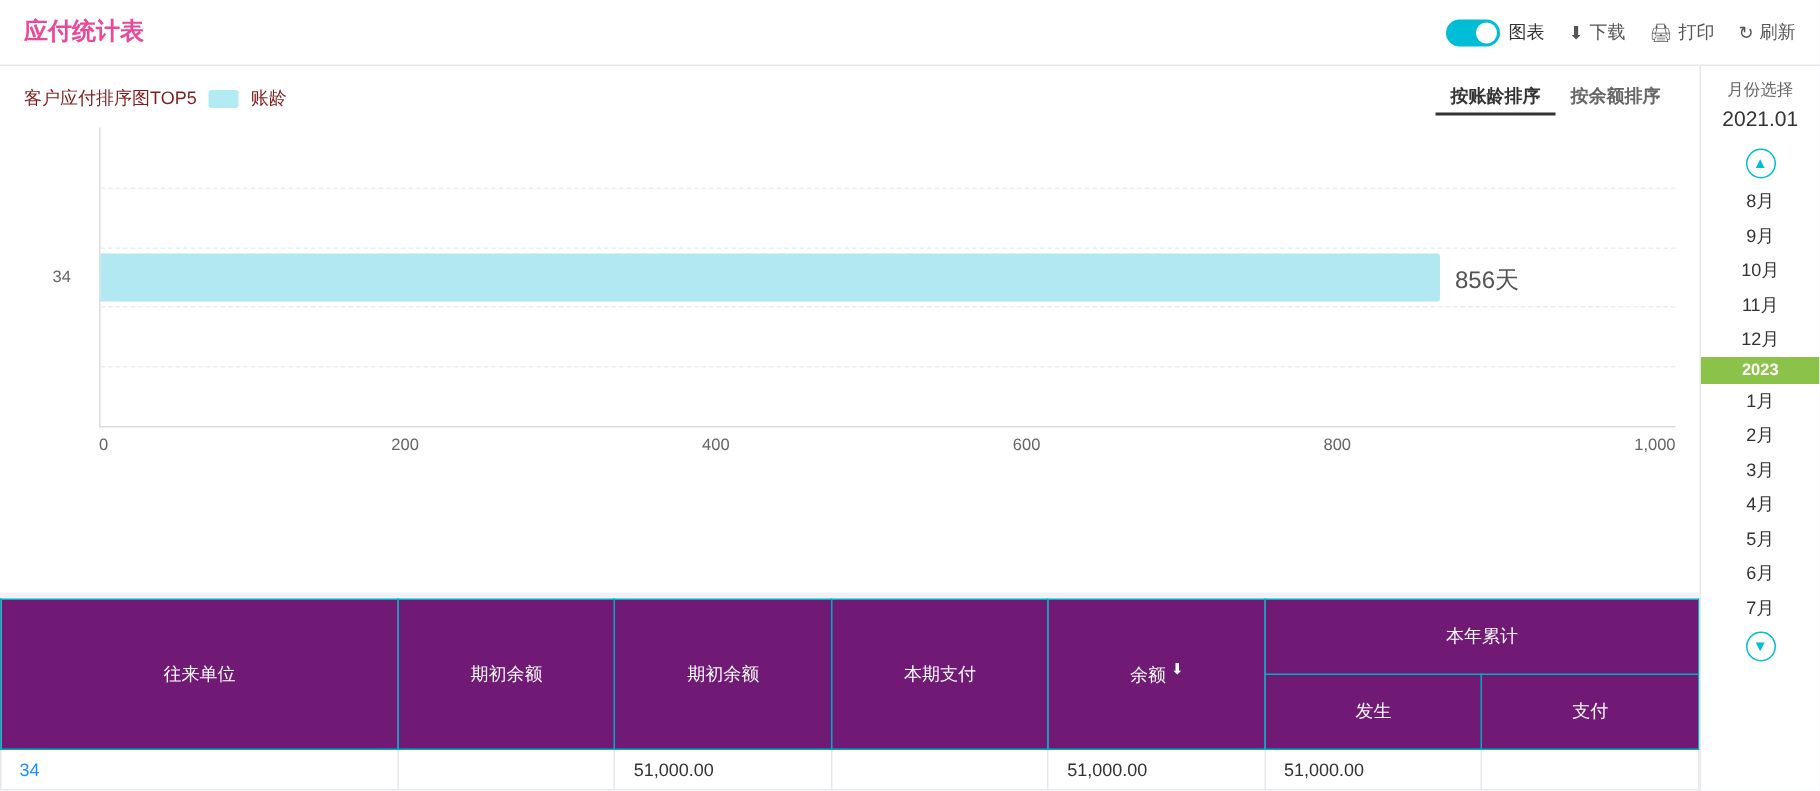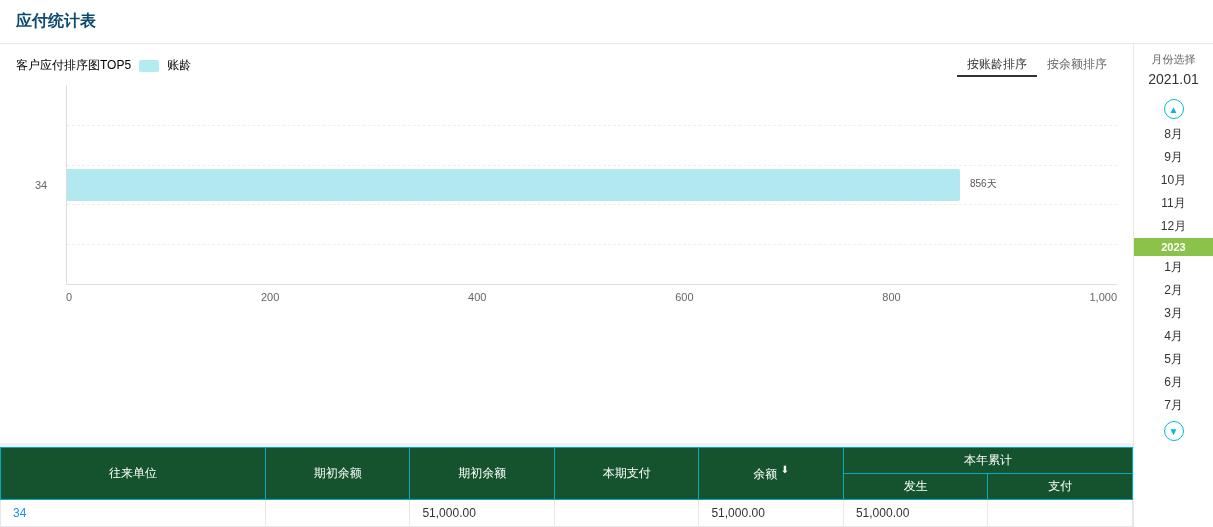--- a/index.html
+++ b/index.html
@@ -19,21 +19,21 @@
       align-items: center;
       justify-content: space-between;
       padding: 8px 16px;
       background: #fff;
       border-bottom: 1px solid #e8e8e8;
       height: 44px;
     }
     .header-title {
       font-size: 16px;
       font-weight: bold;
-      color: #0c4a6e;
+      color: #ec4899;
     }
     .header-actions {
       display: flex;
       align-items: center;
       gap: 16px;
     }
     .toggle-wrap {
       display: flex;
       align-items: center;
       gap: 6px;
@@ -85,38 +85,39 @@
       display: flex;
       align-items: center;
       justify-content: space-between;
       margin-bottom: 8px;
     }
     .chart-legend {
       display: flex;
       align-items: center;
       gap: 8px;
       font-size: 12px;
-      color: #000000;
+      color: #7f1d1d;
     }
     .legend-box {
       width: 20px;
       height: 12px;
       background: #b2ebf2;
       border-radius: 2px;
     }
     .sort-tabs {
       display: flex;
       gap: 0;
     }
     .sort-tab {
       padding: 2px 10px;
       font-size: 12px;
       color: #666;
       cursor: pointer;
       border-bottom: 2px solid transparent;
+      font-weight: bold;
     }
     .sort-tab.active {
       color: #333;
       border-bottom: 2px solid #333;
     }
 
     
     .bar-chart {
       position: relative;
       width: 100%;
@@ -147,23 +148,23 @@
     .table-section {
       background: #fff;
       margin-top: 4px;
     }
     .data-table {
       width: 100%;
       border-collapse: collapse;
       font-size: 12px;
     }
     .data-table thead tr th {
-      background: #14532d;
+      background: #701a75;
       color: #fff;
-      padding: 4px 12px;
+      padding: 16px 12px;
       text-align: center;
       border: 1px solid #00acc1;
       font-weight: normal;
     }
     .data-table tbody tr td {
       padding: 6px 12px;
       border: 1px solid #e8e8e8;
     }
     .data-table tbody tr td:first-child {
       text-align: left;
@@ -229,20 +230,38 @@
       font-size: 11px;
     }
   </style>
 </head>
 <body>
 
 <div class="main-container">
 
   <div class="header">
     <span class="header-title">应付统计表</span>
+    <div class="header-actions">
+      <div class="toggle-wrap">
+        <div class="toggle"></div>
+        <span>图表</span>
+      </div>
+      <div class="action-btn">
+        <span>⬇</span>
+        <span>下载</span>
+      </div>
+      <div class="action-btn">
+        <span>🖨</span>
+        <span>打印</span>
+      </div>
+      <div class="action-btn">
+        <span>↻</span>
+        <span>刷新</span>
+      </div>
+    </div>
   </div>
 
   <div class="content-area">
 
     <div style="flex:1; display:flex; flex-direction:column;">
 
       <div class="chart-section">
         <div class="chart-header">
           <div class="chart-legend">
             <span>客户应付排序图TOP5</span>
@@ -263,21 +282,21 @@
               <div style="position:absolute; top:40%; left:0; width:100%; border-top:1px dashed #eee;"></div>
               <div style="position:absolute; top:60%; left:0; width:100%; border-top:1px dashed #eee;"></div>
               <div style="position:absolute; top:80%; left:0; width:100%; border-top:1px dashed #eee;"></div>
             </div>
 
             <span style="position:absolute; left:-32px; top:50%; transform:translateY(-50%); font-size:11px; color:#666;">34</span>
 
             <div style="position:absolute; top:calc(50% - 16px); left:0; width:85%; height:32px; background:#b2e8f0; border-radius:0 2px 2px 0; display:flex; align-items:center;">
             </div>
 
-            <span style="position:absolute; top:calc(50% - 8px); left:86%; font-size:10px; color:#555;">856天</span>
+            <span style="position:absolute; top:calc(50% - 8px); left:86%; font-size:16px; color:#555;">856天</span>
           </div>
 
           <div class="x-axis" style="padding-left:0; margin-top:6px;">
             <span>0</span>
             <span>200</span>
             <span>400</span>
             <span>600</span>
             <span>800</span>
             <span>1,000</span>
           </div>

